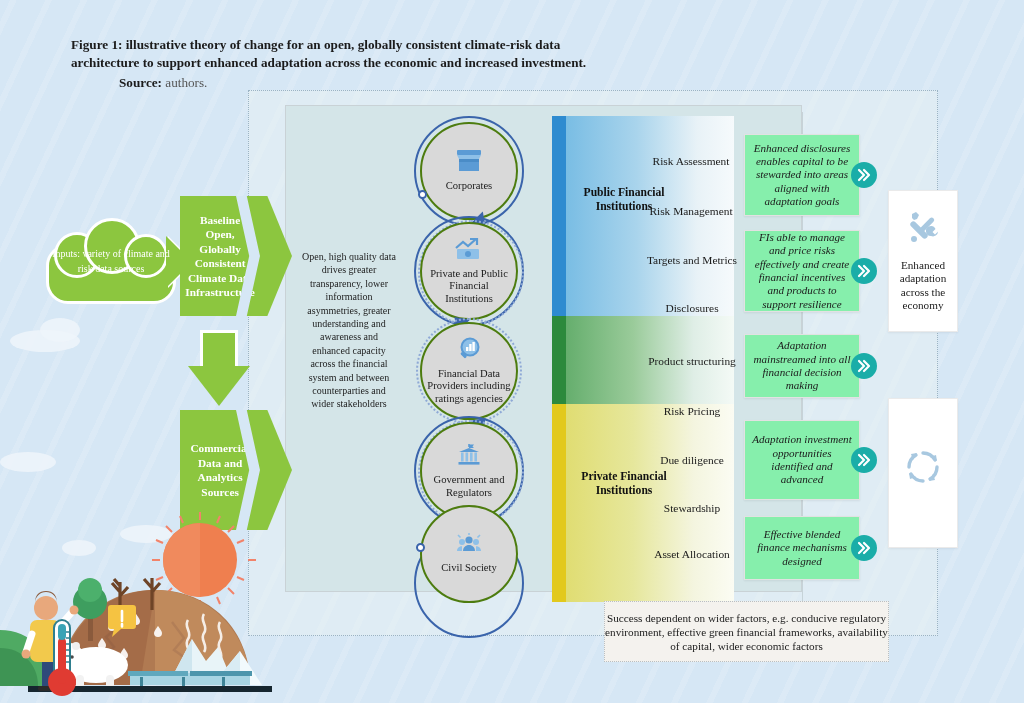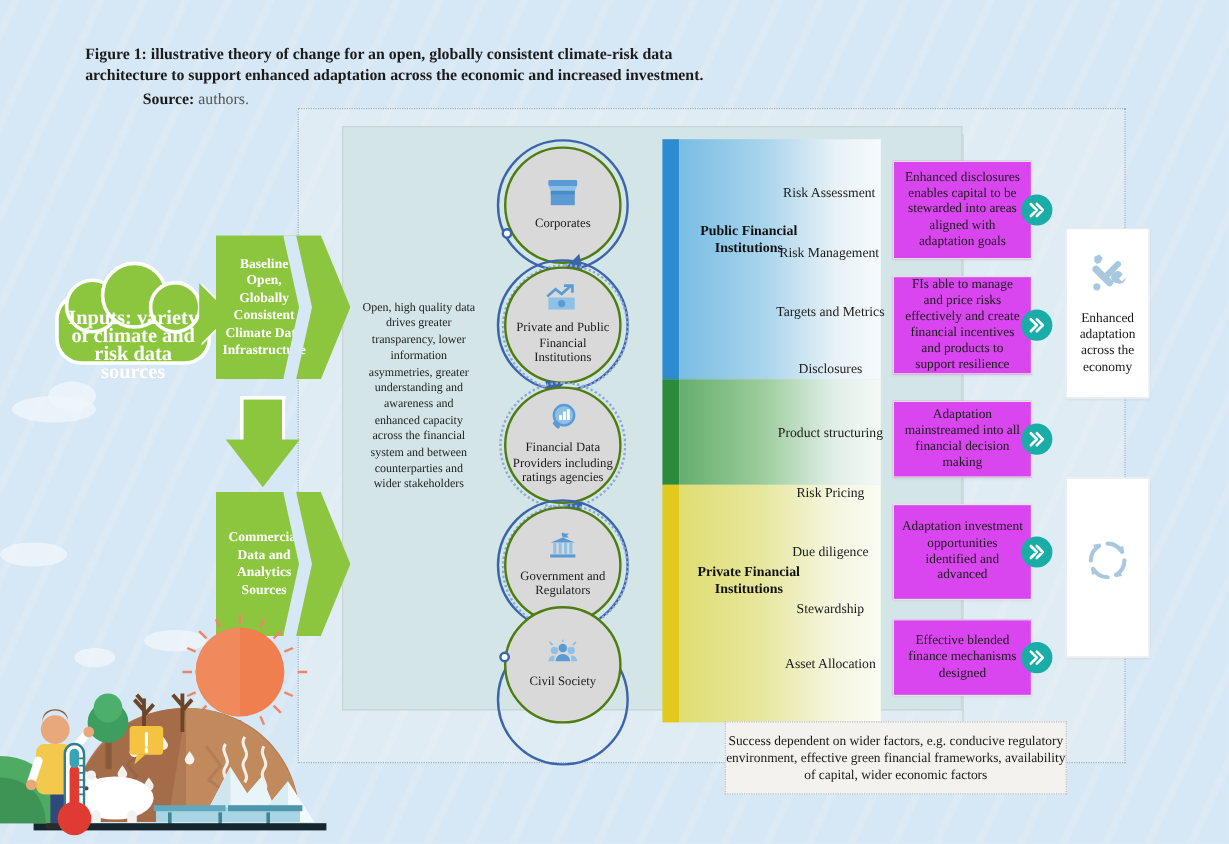--- a/index.html
+++ b/index.html
@@ -42,23 +42,23 @@
   
   .green-cloud {
     position: absolute; left: 46px; top: 218px; width: 130px; height: 86px;
   }
   .green-cloud .lobe { position:absolute; background:#8cc63f; border:3px solid #ffffff; border-radius:50%; }
   .green-cloud .body {
     position:absolute; left:0; top:26px; width:130px; height:60px;
     background:#8cc63f; border:3px solid #ffffff; border-radius:22px;
   }
   .green-cloud .ctext {
-    position:absolute; left:6px; top:39px; width:118px;
-    text-align:center; color:#fff; font-size:17px; line-height:15px;
-    font-weight:bold; z-index:5;
+    position:absolute; left:6px; top:28px; width:118px;
+    text-align:center; color:#fff; font-size:10px; line-height:15px;
+    font-weight:normal; z-index:5;
   }
   .cloud-tip {
     position:absolute; left:166px; top:236px; width:0; height:0;
     border-top: 26px solid transparent; border-bottom: 26px solid transparent;
     border-left: 26px solid #8cc63f;
     filter: drop-shadow(2px 0 0 #fff);
   }
 
   
   .chev {
@@ -118,24 +118,25 @@
   .band .btitle {
     position:absolute; left:24px; width:96px; text-align:center;
     font-weight:bold; font-size:11.6px; line-height:14px; color:#111;
   }
   .band-item {
     position:absolute; text-align:center; font-size:11.4px; line-height:13.6px; color:#1a1a1a;
   }
 
   
   .obox {
-    position:absolute; background:#d946ef; border:1px solid #e2e2e2;
+    position:absolute; background:#86efac; border:1px solid #e2e2e2;
     text-align:center; font-size:11.1px; line-height:13.3px; color:#1a1a1a;
     display:flex; align-items:center; justify-content:center; padding:4px 6px;
     box-shadow: 0 1px 2px rgba(0,0,0,0.07);
+    font-style: italic;
   }
   .tealarrow {
     position:absolute; width:26px; height:26px; border-radius:50%;
     background:#1aada8; display:flex; align-items:center; justify-content:center;
   }
   .connector { position:absolute; width:1px; background:#c6d3d8; }
 
   
   .rbox {
     position:absolute; background:#ffffff; border:1px solid #eaeaea;

